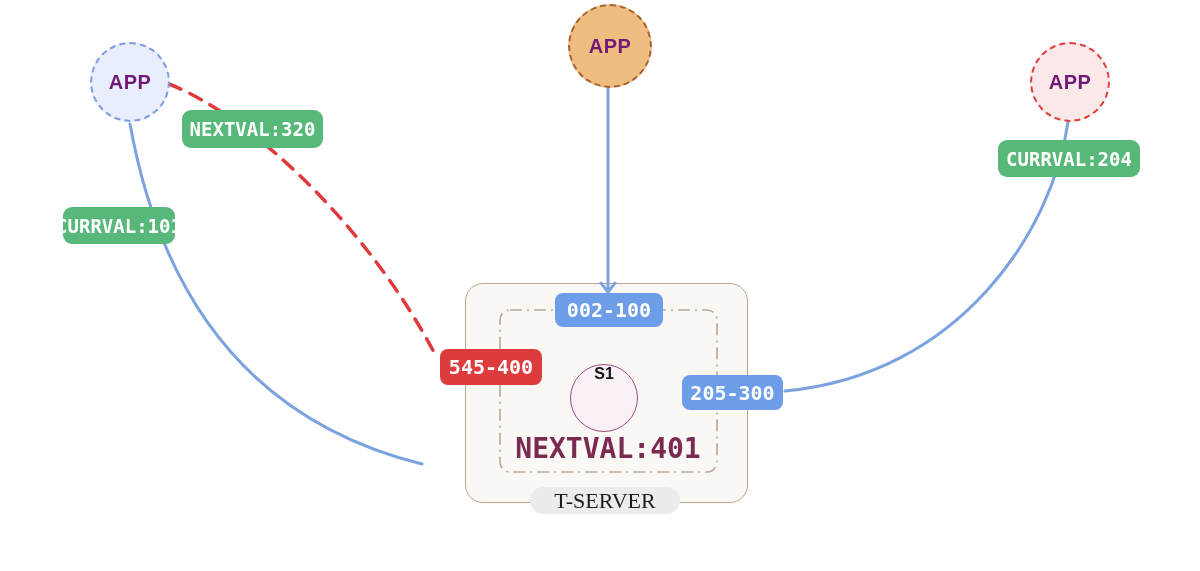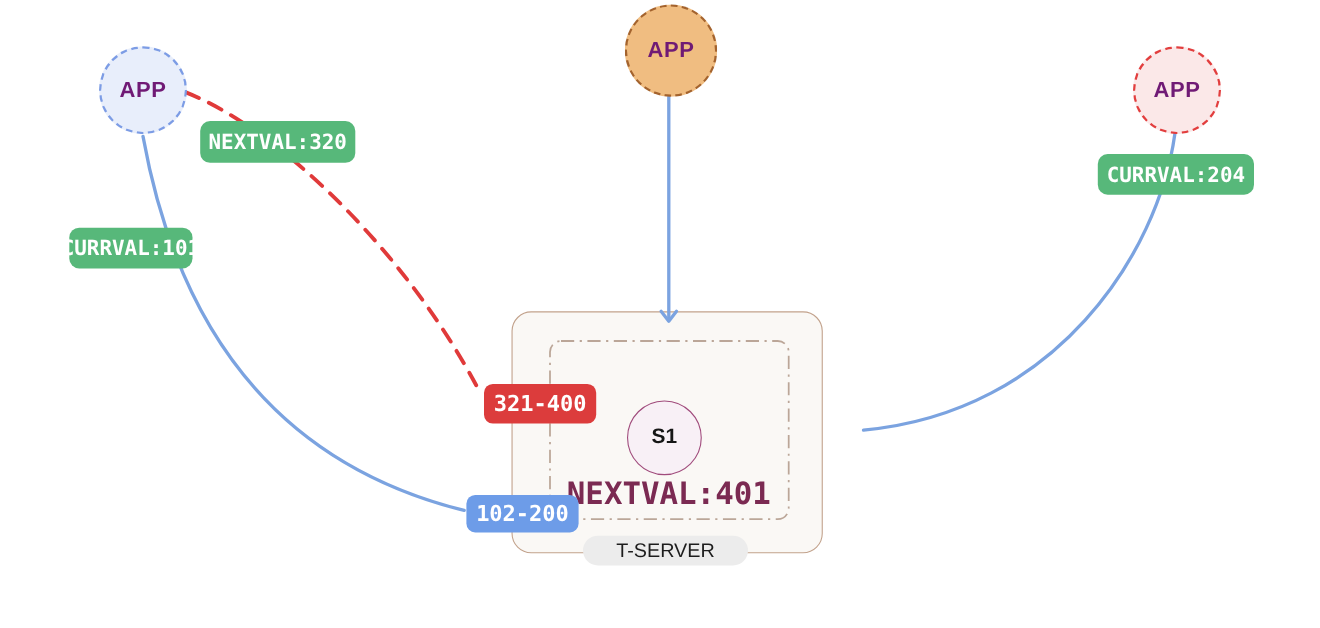--- a/index.html
+++ b/index.html
@@ -33,34 +33,34 @@
 
   
   #server-box {
     position:absolute; left:465px; top:283px; width:283px; height:220px;
     background:var(--c-serverFill); border:1.5px solid var(--c-serverBorder);
     border-radius:18px;
   }
   #s1-circle {
     position:absolute; left:570px; top:364px; width:68px; height:68px;
     background:var(--c-s1Fill); border:1.5px solid var(--c-s1Border); border-radius:50%;
-    display:flex; align-items:center; justify-content:center;
-    font-weight:700; font-size:19px; color:#161616;
+    display:flex; align-items:flex-start; justify-content:center;
+    font-weight:700; font-size:16px; color:#161616;
   }
   #nextval {
     position:absolute; left:528px; top:435px; width:160px; height:26px;
     display:flex; align-items:center; justify-content:center;
     font-family:"DejaVu Sans Mono", monospace; font-weight:700; font-size:28px;
     color:var(--c-nextval);
   }
   #server-pill {
     position:absolute; left:530px; top:487px; width:150px; height:27px;
     background:var(--c-pillBg); border-radius:14px;
     display:flex; align-items:center; justify-content:center;
-    font-family:Liberation Sans, sans-serif; font-weight:500; font-size:18px;
+    font-family:Liberation Serif, serif; font-weight:500; font-size:22px;
     color:#1d1d1d;
   }
 
   
   .badge {
     position:absolute; display:flex; align-items:center; justify-content:center;
     color:#ffffff; font-family:"DejaVu Sans Mono", monospace; font-weight:700;
     white-space:nowrap;
   }
   .badge-green { background:var(--c-green); border-radius:9px; font-size:19px; }
@@ -110,16 +110,17 @@
   <div id="s1-circle">
     <span>S1</span>
   </div>
   <div id="nextval">NEXTVAL:401</div>
   <div id="server-pill">T-SERVER</div>
 
   <div id="b-currval-stale" class="badge badge-green">NEXTVAL:320</div>
   <div id="b-currval-left" class="badge badge-green">CURRVAL:101</div>
   <div id="b-currval-right" class="badge badge-green">CURRVAL:204</div>
 
-  <div id="b-range-stale" class="badge badge-red">321-400</div>
-  <div id="b-range-left" class="badge badge-blue">102-200</div>
+  <div id="b-range-top" class="badge badge-blue">002-100</div>
+  <div id="b-range-stale" class="badge badge-red">545-400</div>
+  <div id="b-range-right" class="badge badge-blue">205-300</div>
 
 </div>
 
 </body></html>

